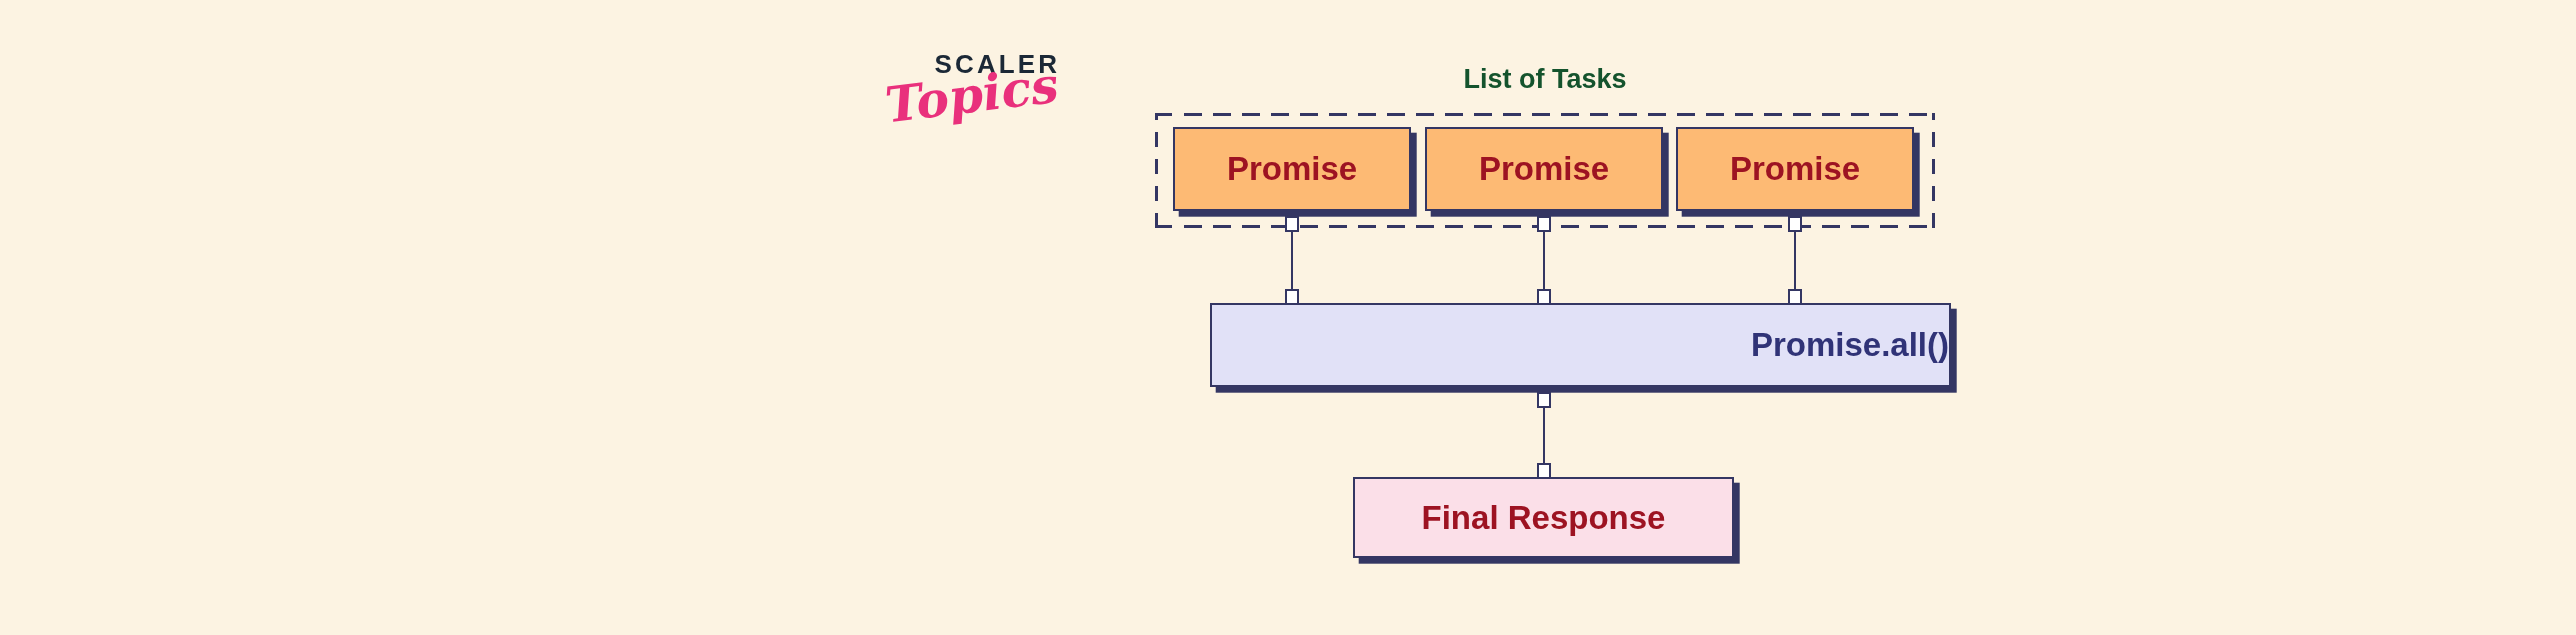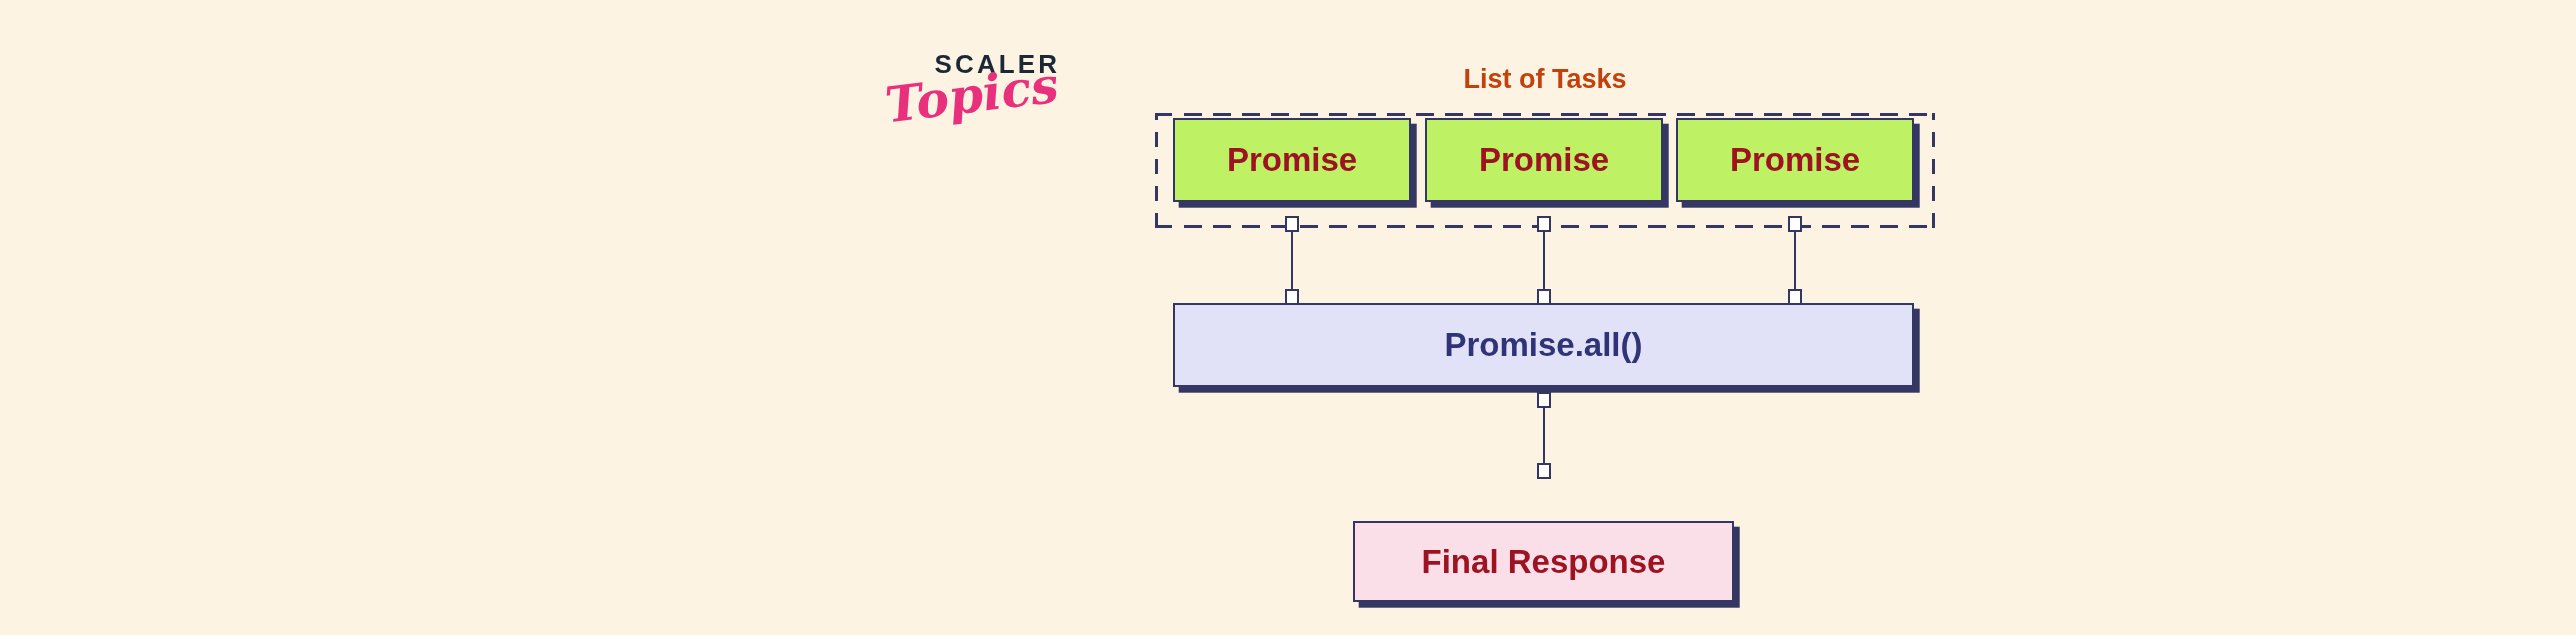--- a/index.html
+++ b/index.html
@@ -21,21 +21,21 @@
   .logo-script{
     position:absolute;left:9.3px;top:19.6px;
     font-family:"DejaVu Serif",serif;font-style:italic;font-weight:bold;
     font-size:49px;color:#e9307c;transform:rotate(-7deg);
     white-space:nowrap;
   }
 
   
   .group-label{
     position:absolute;left:1155px;top:64px;width:780px;
-    text-align:center;font-size:27px;font-weight:bold;color:#c2410c;
+    text-align:center;font-size:27px;font-weight:bold;color:#14532d;
   }
 
   
   .task-group{
     position:absolute;left:1155px;top:113px;width:780px;height:115px;
     background-image:
       repeating-linear-gradient(90deg,#343663 0 17.5px,transparent 17.5px 29px),
       repeating-linear-gradient(90deg,#343663 0 17.5px,transparent 17.5px 29px),
       repeating-linear-gradient(0deg,#343663 0 15.5px,transparent 15.5px 27px),
       repeating-linear-gradient(0deg,#343663 0 15.5px,transparent 15.5px 27px);
@@ -46,32 +46,32 @@
 
   
   .node{
     position:absolute;box-sizing:border-box;
     border:2.6px solid #343663;
     box-shadow:5.7px 5.7px 0 #343663;
     display:flex;align-items:center;justify-content:center;
     font-size:33px;font-weight:bold;
   }
   .promise-box{
-    top:118px;width:238px;height:84px;
-    background:#bef264;color:#9d1322;
+    top:127px;width:238px;height:84px;
+    background:#fdba74;color:#9d1322;
   }
   .promise-1{left:1173px;} .promise-2{left:1425px;} .promise-3{left:1676px;}
 
   .promise-all-box{
-    left:1173px;top:303px;width:741px;height:84px;
-    background:#e1e1f7;color:#303377;
+    left:1210px;top:303px;width:741px;height:84px;
+    background:#e1e1f7;color:#303377;justify-content:flex-end;
   }
   .final-box{
     left:1353px;top:477px;width:381px;height:81px;
-    background:#fbdfe8;color:#9d1322;margin-top:44px;
+    background:#fbdfe8;color:#9d1322;
   }
 
   
   .conn-line{position:absolute;width:1.5px;background:#343663;}
   .conn-endpoint{
     position:absolute;width:14.4px;height:15.5px;box-sizing:border-box;
     background:#ffffff;border:2.6px solid #343663;z-index:2;
   }
   
   .line-t{top:229px;height:63px;}

